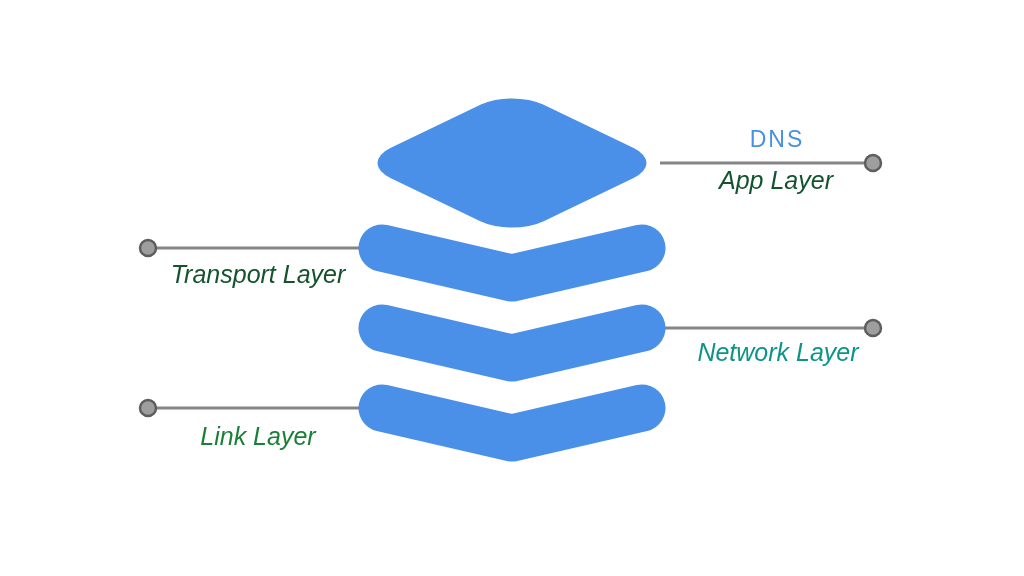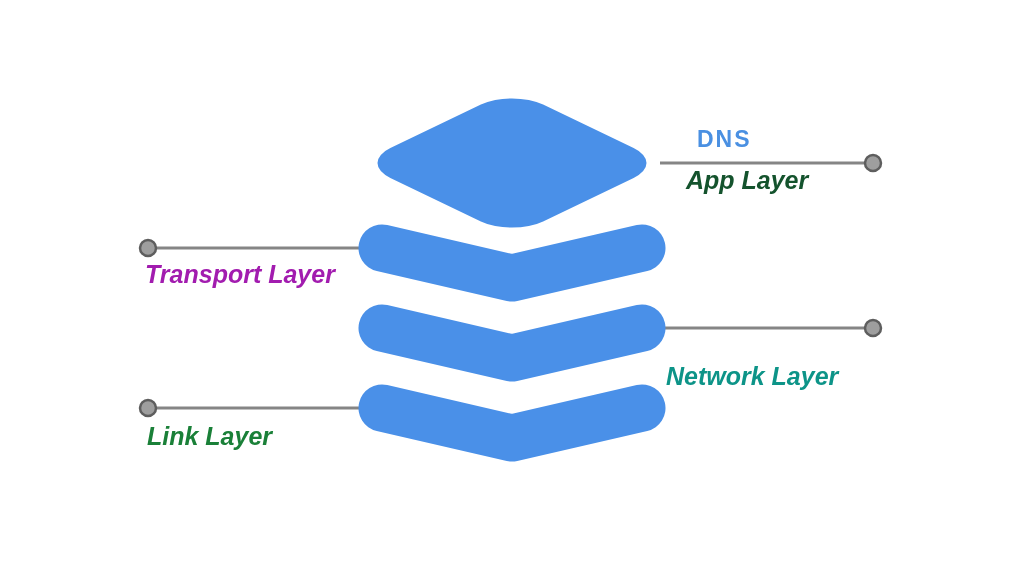--- a/index.html
+++ b/index.html
@@ -15,37 +15,37 @@
     overflow: hidden;
     font-family: "Liberation Sans", "DejaVu Sans", sans-serif;
   }
   .canvas svg {
     position: absolute;
     left: 0;
     top: 0;
   }
   .label {
     position: absolute;
-    text-align: left;
-    font-weight: bold;
+    text-align: center;
+    font-weight: normal;
     font-style: italic;
     font-size: 25px;
     white-space: nowrap;
     user-select: none;
   }
   .label.upright {
     font-style: normal;
     letter-spacing: 2px;
     font-size: 23px;
   }
   .dns-label       { left: 697px; top: 126px; width: 160px; }
   .app-label       { left: 686px; top: 166px; width: 180px; }
   .transport-label { left: 145px; top: 260px; width: 226px; }
   .network-label   { left: 666px; top: 338px; width: 224px; }
-  .link-label      { left: 147px; top: 422px; width: 204px; }
+  .link-label      { left: 156px; top: 422px; width: 204px; }
 </style>
 </head>
 <body>
 
 <div class="canvas">
 
   <svg width="1024" height="576" viewBox="0 0 1024 576">
 
     <g fill="none" stroke-width="3" stroke="#858585">
       <line x1="660" y1="163" x2="872" y2="163"></line>
@@ -66,18 +66,18 @@
       <path d="M 382 248 L 512 278 L 642 248" fill="none" stroke-width="47" stroke-linecap="round" stroke-linejoin="round" stroke="#4a90e8"></path>
       <path d="M 382 328 L 512 358 L 642 328" fill="none" stroke-width="47" stroke-linecap="round" stroke-linejoin="round" stroke="#4a90e8"></path>
       <path d="M 382 408 L 512 438 L 642 408" fill="none" stroke-width="47" stroke-linecap="round" stroke-linejoin="round" stroke="#4a90e8"></path>
     </g>
   </svg>
 
   <div class="label upright dns-label" style="color: rgb(74, 144, 226);">DNS</div>
 
   <div class="label app-label" style="color: #14532d;">App Layer</div>
 
-  <div class="label transport-label" style="color: #a21caf;">Transport Layer</div>
+  <div class="label transport-label" style="color: #14532d;">Transport Layer</div>
 
-  <div class="label network-label" style="color: rgb(13, 148, 136); margin-top: 24px;">Network Layer</div>
+  <div class="label network-label" style="color: rgb(13, 148, 136);">Network Layer</div>
 
   <div class="label link-label" style="color: rgb(26, 128, 56);">Link Layer</div>
 </div>
 
 </body></html>

